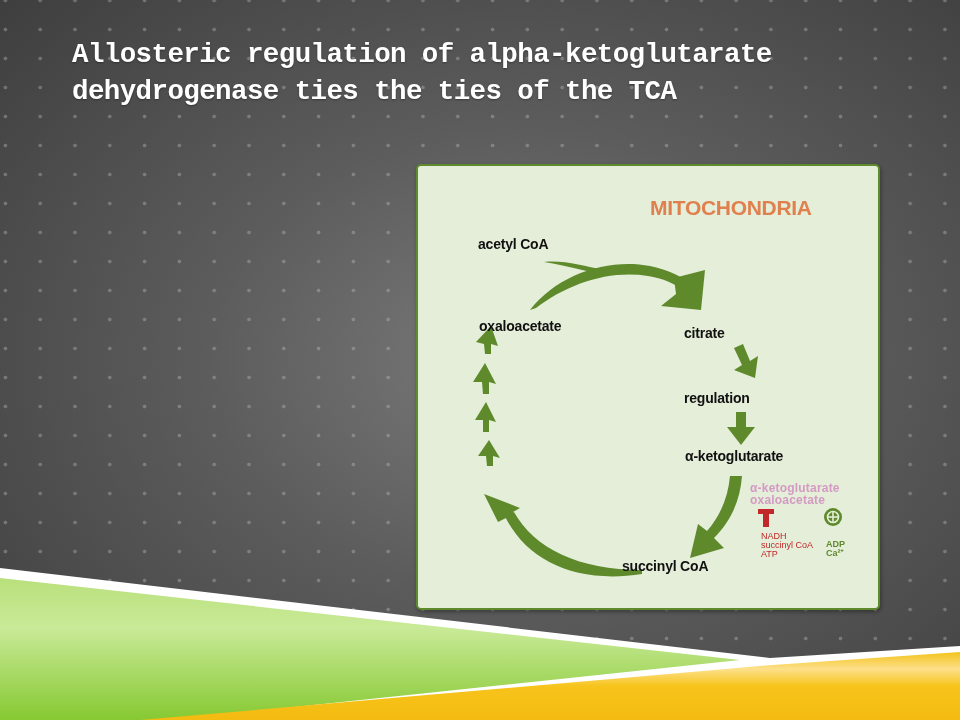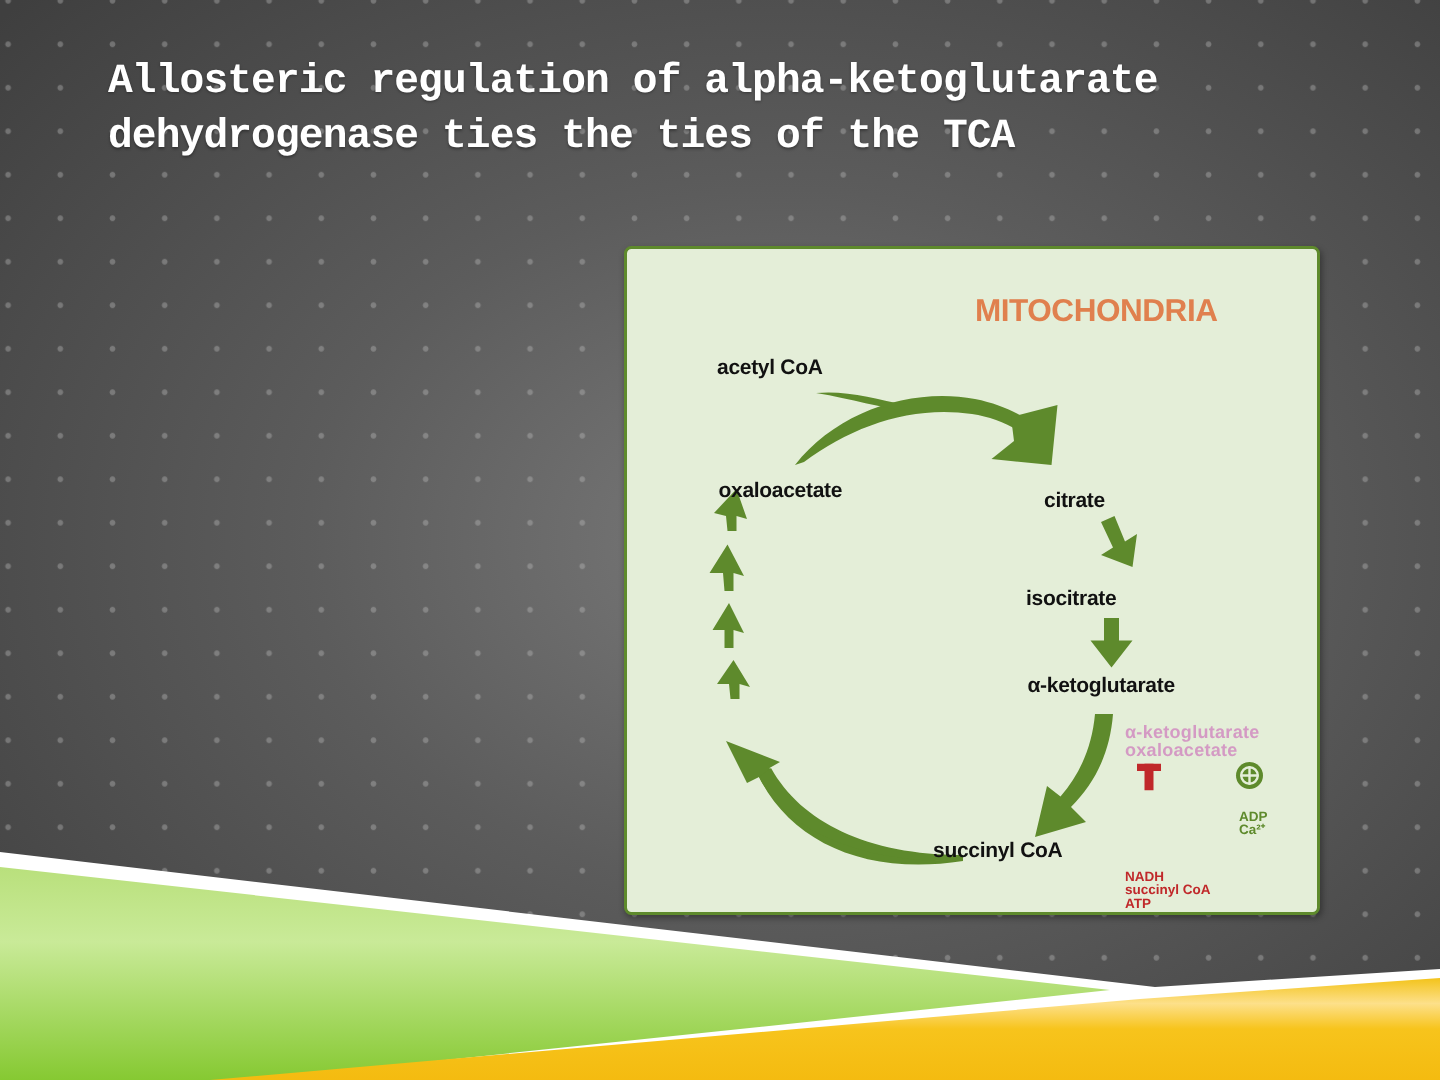--- a/index.html
+++ b/index.html
@@ -26,21 +26,21 @@
     .panel {
       position: absolute; left: 416px; top: 164px; width: 464px; height: 446px;
       background: #e4eed8; border: 2px solid #5e8a2c; border-radius: 5px;
       box-sizing: border-box; box-shadow: 1px 2px 4px rgba(0,0,0,0.35);
     }
     .panel svg.arrows { position: absolute; left: 0; top: 0; }
     .lbl { position: absolute; font-weight: bold; color: #111; font-size: 14px; white-space: nowrap; letter-spacing: -0.2px; }
     .mito { position: absolute; left: 232px; top: 30px; font-size: 21px; font-weight: bold; color: #e0804e; letter-spacing: -0.3px; }
     .enzyme { position: absolute; left: 332px; top: 316px; color: #d49ac4; font-weight: bold; font-size: 12px; line-height: 12px; letter-spacing: 0.2px; }
     .enzyme span { display: block; }
-    .inhib-list { position: absolute; left: 332px; top: 366px; color: #c0282a; font-weight: bold; font-size: 9px; line-height: 9px; margin-top: 48px; }
+    .inhib-list { position: absolute; left: 343px; top: 366px; color: #c0282a; font-weight: normal; font-size: 9px; line-height: 9px; }
     .act-list { position: absolute; left: 408px; top: 374px; color: #5e8a2c; font-weight: bold; font-size: 9px; line-height: 9px; }
     .inhib-list span, .act-list span { display: block; }
     .tbar { position: absolute; left: 340px; top: 343px; }
     .plus { position: absolute; left: 405px; top: 341px; }
 
     .bottom { position: absolute; left: 0; top: 0; }
   </style>
 </head>
 <body>
 
@@ -94,22 +94,22 @@
       </g>
     <g>
         <path d="M 67 188 L 73 188 L 73 178 L 80 180 L 73 160 L 58 176 L 66 178 Z" fill="#5e8a2c"></path>
       </g>
   </svg>
 
   <div class="mito">MITOCHONDRIA</div>
 
   <div class="lbl" style="left:60px; top:70px;">acetyl CoA</div>
   <div class="lbl" style="left:33px; top:152px;margin-left:28px;">oxaloacetate</div>
-  <div class="lbl" style="left:266px; top:159px;margin-left:12px;">citrate</div>
-  <div class="lbl" style="left:266px; top:224px;">isocitrate</div>
+  <div class="lbl" style="left:266px; top:159px;">citrate</div>
+  <div class="lbl" style="left:266px; top:224px;">regulation</div>
   <div class="lbl" style="left:267px; top:282px;">α-ketoglutarate</div>
   <div class="lbl" style="left:204px; top:392px;">succinyl CoA</div>
 
   <div class="enzyme">
     <span>α-ketoglutarate</span>
     <span>oxaloacetate</span>
   </div>
 
   <svg class="tbar" width="16" height="18" viewBox="0 0 16 18">
     <rect x="0" y="0" width="16" height="5" fill="#c0282a"></rect>

